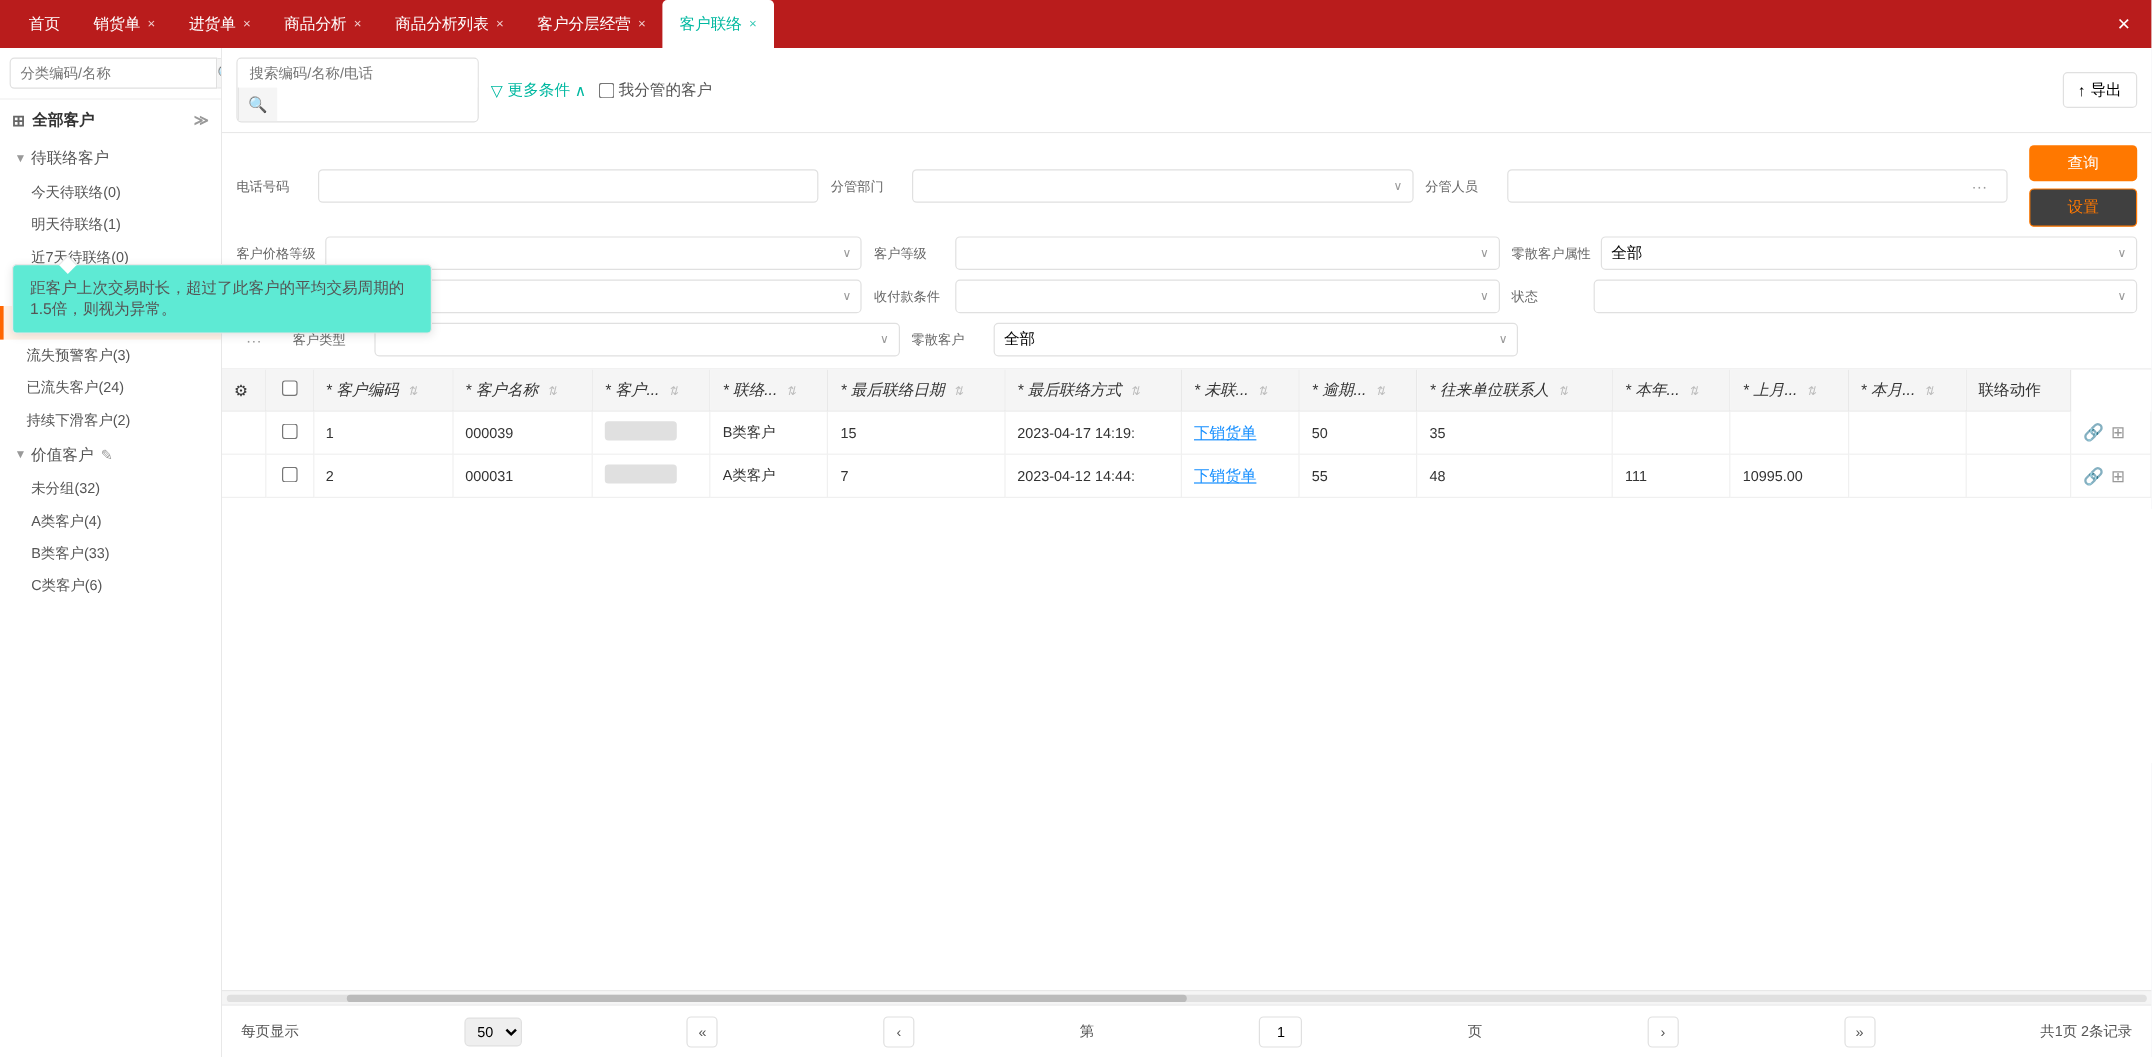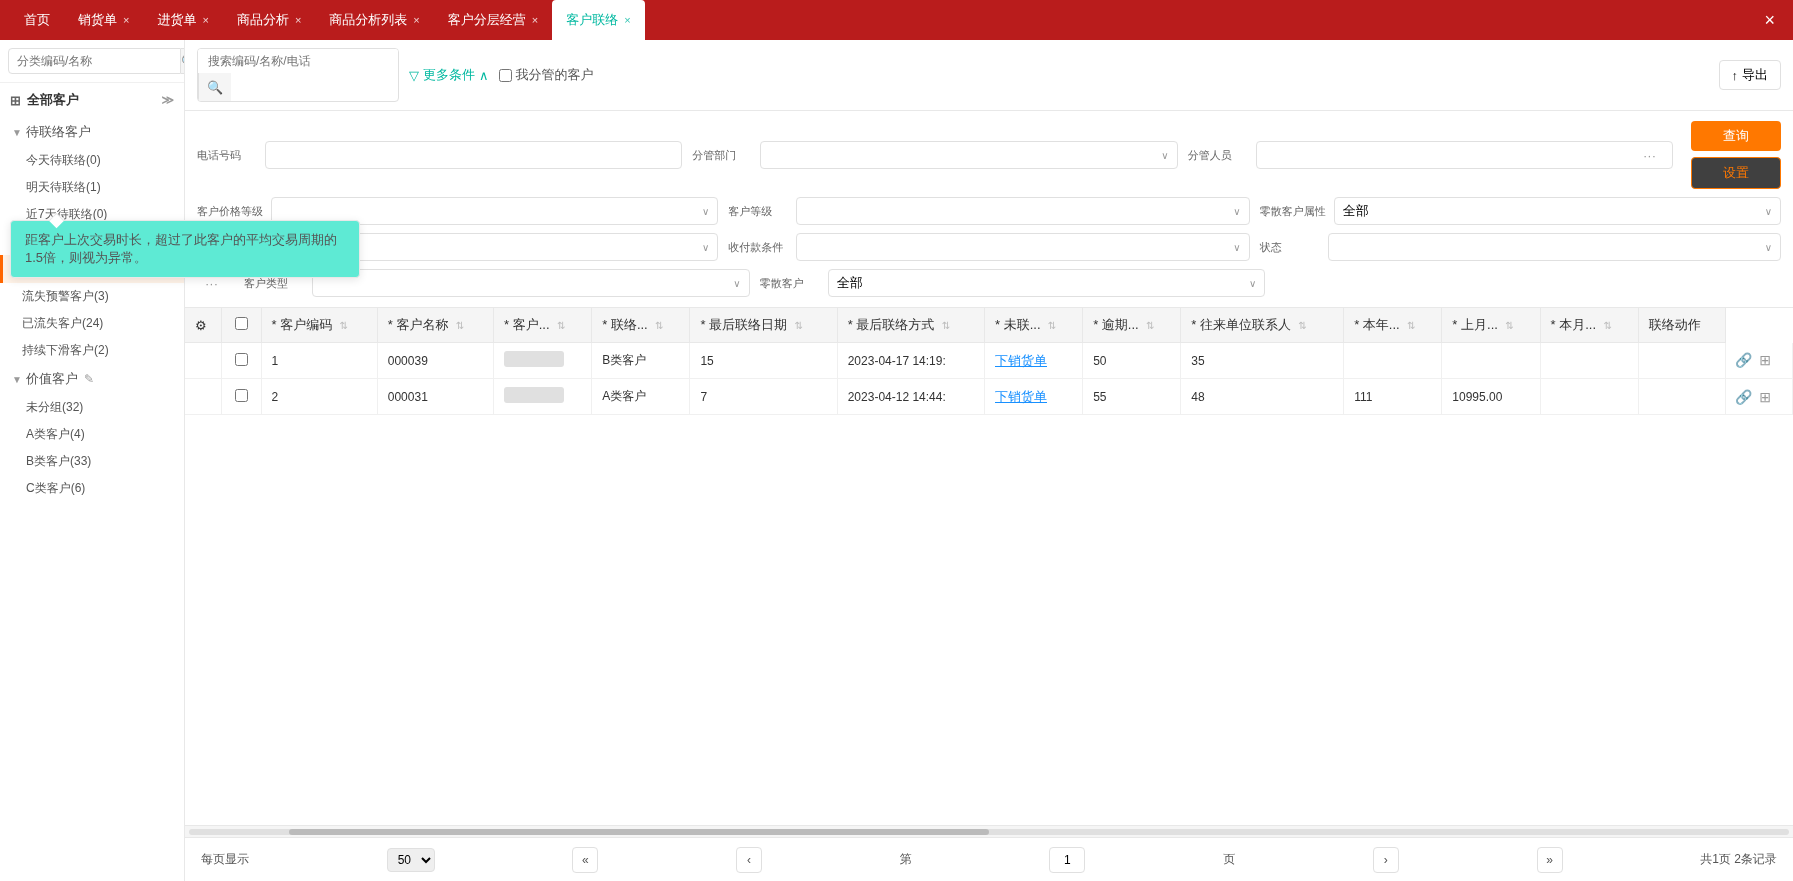--- a/index.html
+++ b/index.html
@@ -110,21 +110,21 @@
     
     .table-area {
       flex: 1; background: white; overflow: auto; position: relative;
     }
     .data-table {
       width: 100%; border-collapse: collapse; min-width: 1200px;
     }
     .data-table th {
       background: #f5f5f5; padding: 8px 10px; text-align: left; font-weight: normal; color: #333; border-bottom: 1px solid #e8e8e8; border-right: 1px solid #e8e8e8; white-space: nowrap; font-size: 12px; position: sticky; top: 0; z-index: 1;
     }
-    .data-table th.sortable { cursor: pointer; }
+    .data-table th.sortable { cursor: pointer; font-style: italic; }
     .data-table th .sort-icon { color: #bbb; margin-left: 4px; font-size: 10px; }
     .data-table td {
       padding: 8px 10px; border-bottom: 1px solid #f0f0f0; border-right: 1px solid #f0f0f0; color: #333; font-size: 12px; white-space: nowrap;
     }
     .data-table .checkbox-col { width: 40px; text-align: center; }
     .data-table .link { color: #1890ff; text-decoration: underline; cursor: pointer; }
     .data-table .action-icons { display: flex; gap: 6px; align-items: center; }
     .data-table .action-icon { color: #999; cursor: pointer; font-size: 14px; }
 
     

